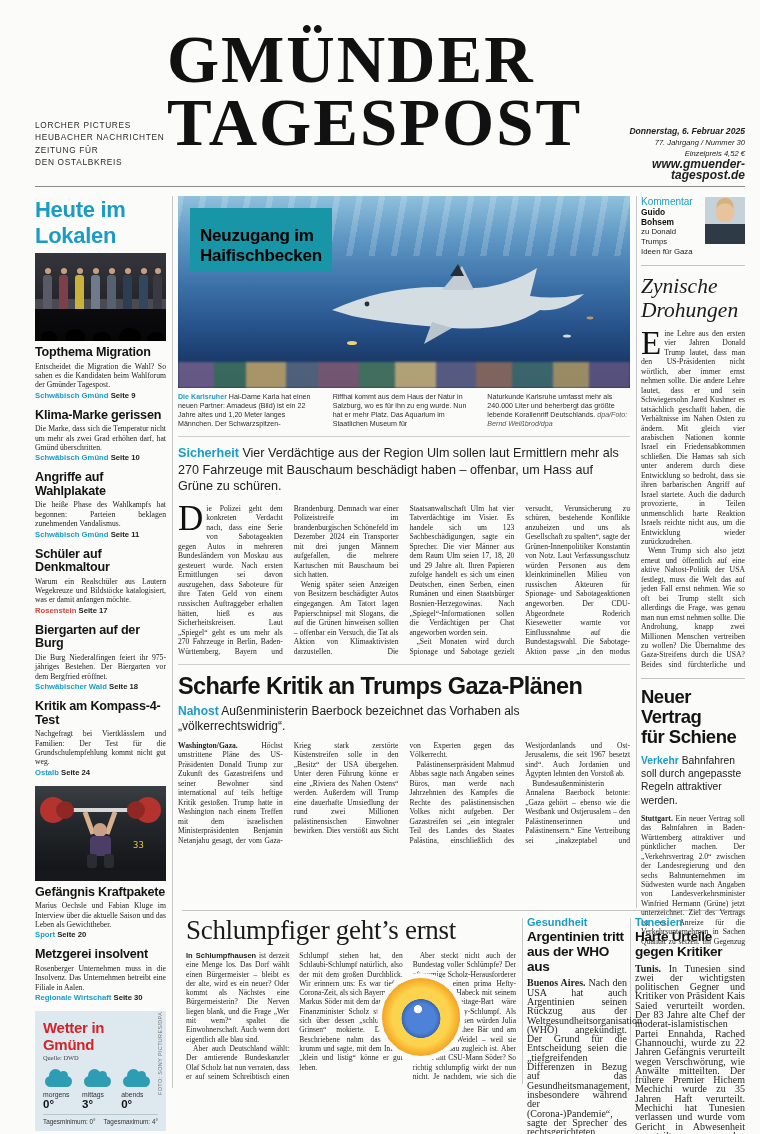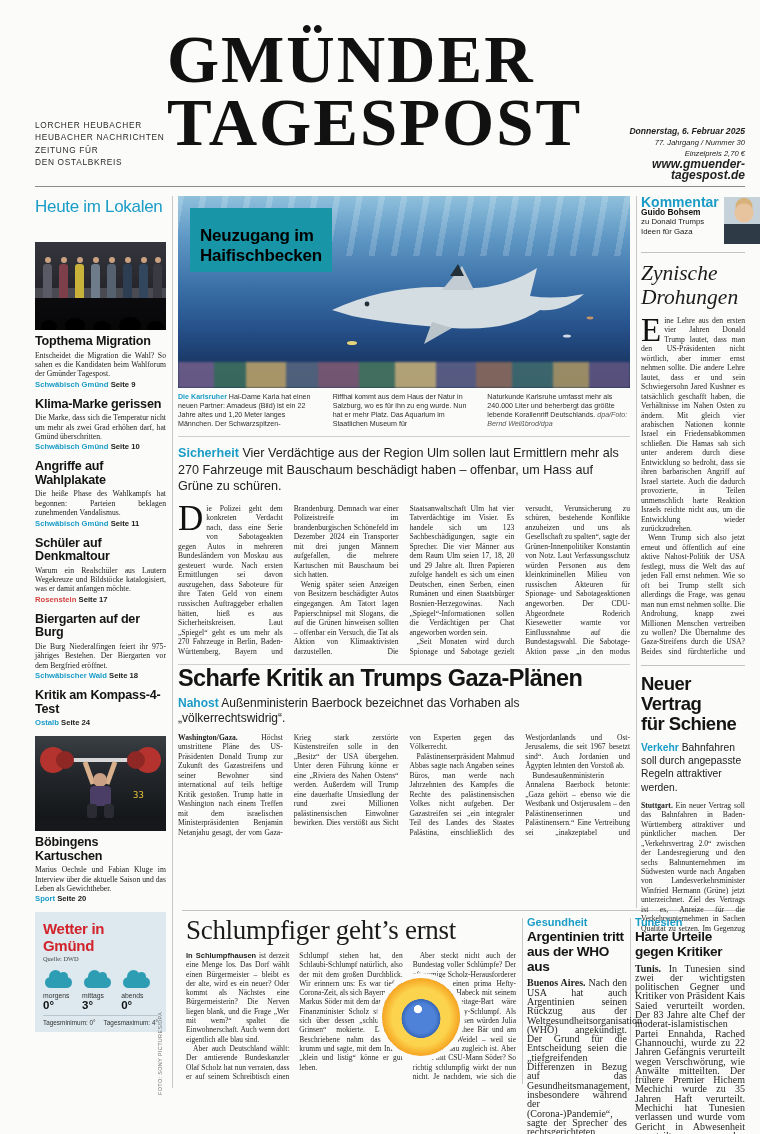--- a/index.html
+++ b/index.html
@@ -22,22 +22,22 @@
     font-family: "Liberation Sans", sans-serif; font-size: 7.6px; line-height: 11px; color: #222; font-style: italic; }
   .dateblock .b1 { font-weight: bold; font-size: 8.6px; }
   .dateblock .b4 { font-weight: bold; font-size: 12px; }
   .header-rule { position: absolute; left: 35px; right: 15px; top: 186px; height: 1px; background: #8a8a8a; }
 
   .vrule { position: absolute; width: 1px; background: #c8c8c8; }
   .hrule { position: absolute; height: 1px; background: #c2c2c2; }
 
   
   .sidebar { position: absolute; left: 35px; top: 197px; width: 131px; }
-  .sb-title { font-family: "Liberation Sans", sans-serif; font-weight: normal; font-size: 17px;
-    color: #1a9cc7; letter-spacing: -.3px; margin-bottom: 25px; }
+  .sb-title { font-family: "Liberation Sans", sans-serif; font-weight: bold; font-size: 22px;
+    color: #1a9cc7; letter-spacing: -.3px; margin-bottom: 4px; }
   .sb-photo { width: 131px; position: relative; overflow: hidden; margin-bottom: 5px; }
   .sb-photo.panel { height: 88px; background: linear-gradient(180deg,#35353d 0%,#26262c 52%,#0c0c0f 55%,#070708 100%); }
   .stage-strip { position: absolute; left: 0; right: 0; top: 46px; height: 10px; background: #4a4a52; }
   .person { position: absolute; top: 22px; width: 9px; height: 34px; border-radius: 3px 3px 0 0; }
   .person::before { content:""; position: absolute; top: -7px; left: 1.5px; width: 6px; height: 6px; border-radius: 50%; background: #c9a080; }
   .aud { position: absolute; bottom: -4px; border-radius: 50%; background: #000; }
   .sb-photo.lifter { height: 95px; background: linear-gradient(180deg,#3a3f44 0%,#23272b 40%,#101214 100%); }
   .sb-item { margin-bottom: 9px; }
   .sb-item h3 { font-family: "Liberation Sans", sans-serif; font-size: 12.6px; line-height: 13.5px;
     letter-spacing: -.2px; margin-bottom: 2px; color: #141414; }
@@ -82,29 +82,29 @@
   .subhead { font-family: "Liberation Sans", sans-serif; font-size: 12.6px; line-height: 16.5px; color: #222; margin-top: 8px; }
   .subhead .kick { color: #1a9cc7; font-weight: bold; }
   .body-cols { margin-top: 9px; column-count: 4; column-gap: 11px; text-align: justify;
     font-size: 7.6px; line-height: 9.55px; color: #1f1f1f; overflow: hidden; }
   .body-cols p { margin-bottom: 0; text-indent: 7px; }
   .body-cols p.first { text-indent: 0; }
   .body-main { height: 153px; }
   .dropcap-d::first-letter { float: left; font-size: 35px; line-height: 28px; padding: 1px 3px 0 0; color: #111; }
   .agency { float: right; font-style: italic; }
   .h2 { font-family: "Liberation Sans", sans-serif; font-weight: bold; color: #141414;
-    font-size: 23.5px; line-height: 26px; letter-spacing: -.6px; margin-top: 0; }
+    font-size: 23.5px; line-height: 26px; letter-spacing: -.6px; margin-top: 8px; }
   .subhead2 { font-family: "Liberation Sans", sans-serif; font-size: 12px; line-height: 15px; color: #222; margin-top: 5px; }
   .body-gaza { margin-top: 7px; height: 113px; }
 
   
   .rightcol { position: absolute; left: 641px; top: 197px; width: 104px; }
   .komm-head { display: flex; gap: 5px; }
   .komm-head .txt { flex: 1; font-family: "Liberation Sans", sans-serif; font-size: 7.8px; line-height: 10px; color: #222; }
-  .komm-head .k { color: #1a9cc7; font-weight: bold; font-size: 14px; }
+  .komm-head .k { color: #1a9cc7; font-weight: normal; font-size: 10px; }
   .komm-head .a { font-weight: bold; font-size: 8.4px; color: #111; }
   .headshot { width: 40px; height: 47px; flex: none;
     background:
       radial-gradient(circle at 50% 34%, #e8c49e 0 9px, rgba(0,0,0,0) 10px),
       radial-gradient(circle at 50% 20%, #d8b27c 0 8px, rgba(0,0,0,0) 9px),
       linear-gradient(180deg,#c6d2da 0 58%, #2e3a46 58% 100%); }
   .rrule { height: 1px; background: #c2c2c2; margin: 8px 0; }
   .comm-title { font-family: "Liberation Serif", serif; font-style: italic; font-size: 21.5px; line-height: 24px; color: #1b1b1b; }
   .body-side { margin-top: 7px; text-align: justify; font-size: 7.7px; line-height: 9.45px; color: #1f1f1f; overflow: hidden; }
   .body-side p { text-indent: 7px; }
@@ -142,33 +142,33 @@
   .mini-col h3 { font-family: "Liberation Sans", sans-serif; font-weight: bold; font-size: 13.6px; line-height: 14.8px;
     letter-spacing: -.3px; color: #141414; margin: 2px 0 4px; }
   .mini-col .bd { text-align: justify; font-size: 10px; line-height: 9.3px; color: #1f1f1f; }
   .who-col { left: 341px; width: 100px; }
   .tun-col { left: 449px; width: 110px; }
 </style>
 </head>
 <body>
 
 <div class="edition-lines">
-  <div>LORCHER HEUBACHER</div>
+  <div>LORCHER PICTURES</div>
   <div>HEUBACHER NACHRICHTEN</div>
   <div>ZEITUNG FÜR</div>
   <div>DEN OSTALBKREIS</div>
 </div>
 <div class="masthead">
   <div>GMÜNDER</div>
   <div>TAGESPOST</div>
 </div>
 <div class="dateblock">
   <div class="b1">Donnerstag, 6. Februar 2025</div>
   <div>77. Jahrgang / Nummer 30</div>
-  <div>Einzelpreis 2,70 €</div>
+  <div>Einzelpreis 4,52 €</div>
   <div class="b4">www.gmuender-tagespost.de</div>
 </div>
 <div class="header-rule"></div>
 
 <div class="vrule" style="left:172px; top:196px; height:892px;"></div>
 <div class="vrule" style="left:636px; top:196px; height:712px;"></div>
 <div class="hrule" style="left:182px; right:15px; top:910px;"></div>
 <div class="vrule" style="left:522px; top:918px; height:166px;"></div>
 <div class="vrule" style="left:630px; top:918px; height:166px;"></div>
 
@@ -217,20 +217,21 @@
   </div>
 
   <div class="sb-item">
     <h3>Biergarten auf der Burg</h3>
     <p>Die Burg Niederalfingen feiert ihr 975-jähriges Bestehen. Der Biergarten vor dem Bergfried eröffnet.</p>
     <div class="sb-ref"><span class="sec">Schwäbischer Wald</span> <span>Seite 18</span></div>
   </div>
 
   <div class="sb-item">
     <h3>Kritik am Kompass-4-Test</h3>
+    <p>Nachgefragt bei Viertklässlern und Familien: Der Test für die Grundschulempfehlung kommt nicht gut weg.</p>
     <div class="sb-ref"><span class="sec">Ostalb</span> <span>Seite 24</span></div>
   </div>
 
   <div class="sb-photo lifter">
     <svg width="131" height="95" viewBox="0 0 131 95">
       <rect x="8" y="22" width="115" height="4" fill="#d8d8d8"></rect>
       <circle cx="18" cy="24" r="13" fill="#b5332e"></circle>
         <circle cx="30" cy="24" r="9" fill="#8f2824"></circle>
       <circle cx="113" cy="24" r="13" fill="#b5332e"></circle>
         <circle cx="101" cy="24" r="9" fill="#8f2824"></circle>
@@ -239,25 +240,30 @@
       <circle cx="65" cy="44" r="7" fill="#caa184"></circle>
       <rect x="55" y="50" width="21" height="20" rx="4" fill="#4a3d66"></rect>
       <rect x="52" y="68" width="10" height="14" rx="3" fill="#2b2b33"></rect>
       <rect x="69" y="68" width="10" height="14" rx="3" fill="#2b2b33"></rect>
       <rect x="0" y="84" width="131" height="11" fill="#17181b"></rect>
       <text x="98" y="62" font-size="9" fill="#e8c23a" font-family="monospace">33</text>
     </svg>
   </div>
 
   <div class="sb-item">
-    <h3>Böbingens Kartuschen</h3>
+    <h3>Gefängnis Kraftpakete</h3>
     <p>Marius Oechsle und Fabian Kluge im Interview über die aktuelle Saison und das Leben als Gewichtheber.</p>
     <div class="sb-ref"><span class="sec">Sport</span> <span>Seite 20</span></div>
   </div>
 
+  <div class="sb-item">
+    <h3>Metzgerei insolvent</h3>
+    <p>Rosenberger Unternehmen muss in die Insolvenz. Das Unternehmen betreibt eine Filiale in Aalen.</p>
+    <div class="sb-ref"><span class="sec">Regionale Wirtschaft</span> <span>Seite 30</span></div>
+  </div>
 
   <div class="weather">
     <h4>Wetter in Gmünd</h4>
     <div class="src">Quelle: DWD</div>
     <div class="wslots">
       <div class="wslot">
         <div class="cloud"></div>
         <div class="lab">morgens</div>
         <div class="tmp">0°</div>
       </div>

